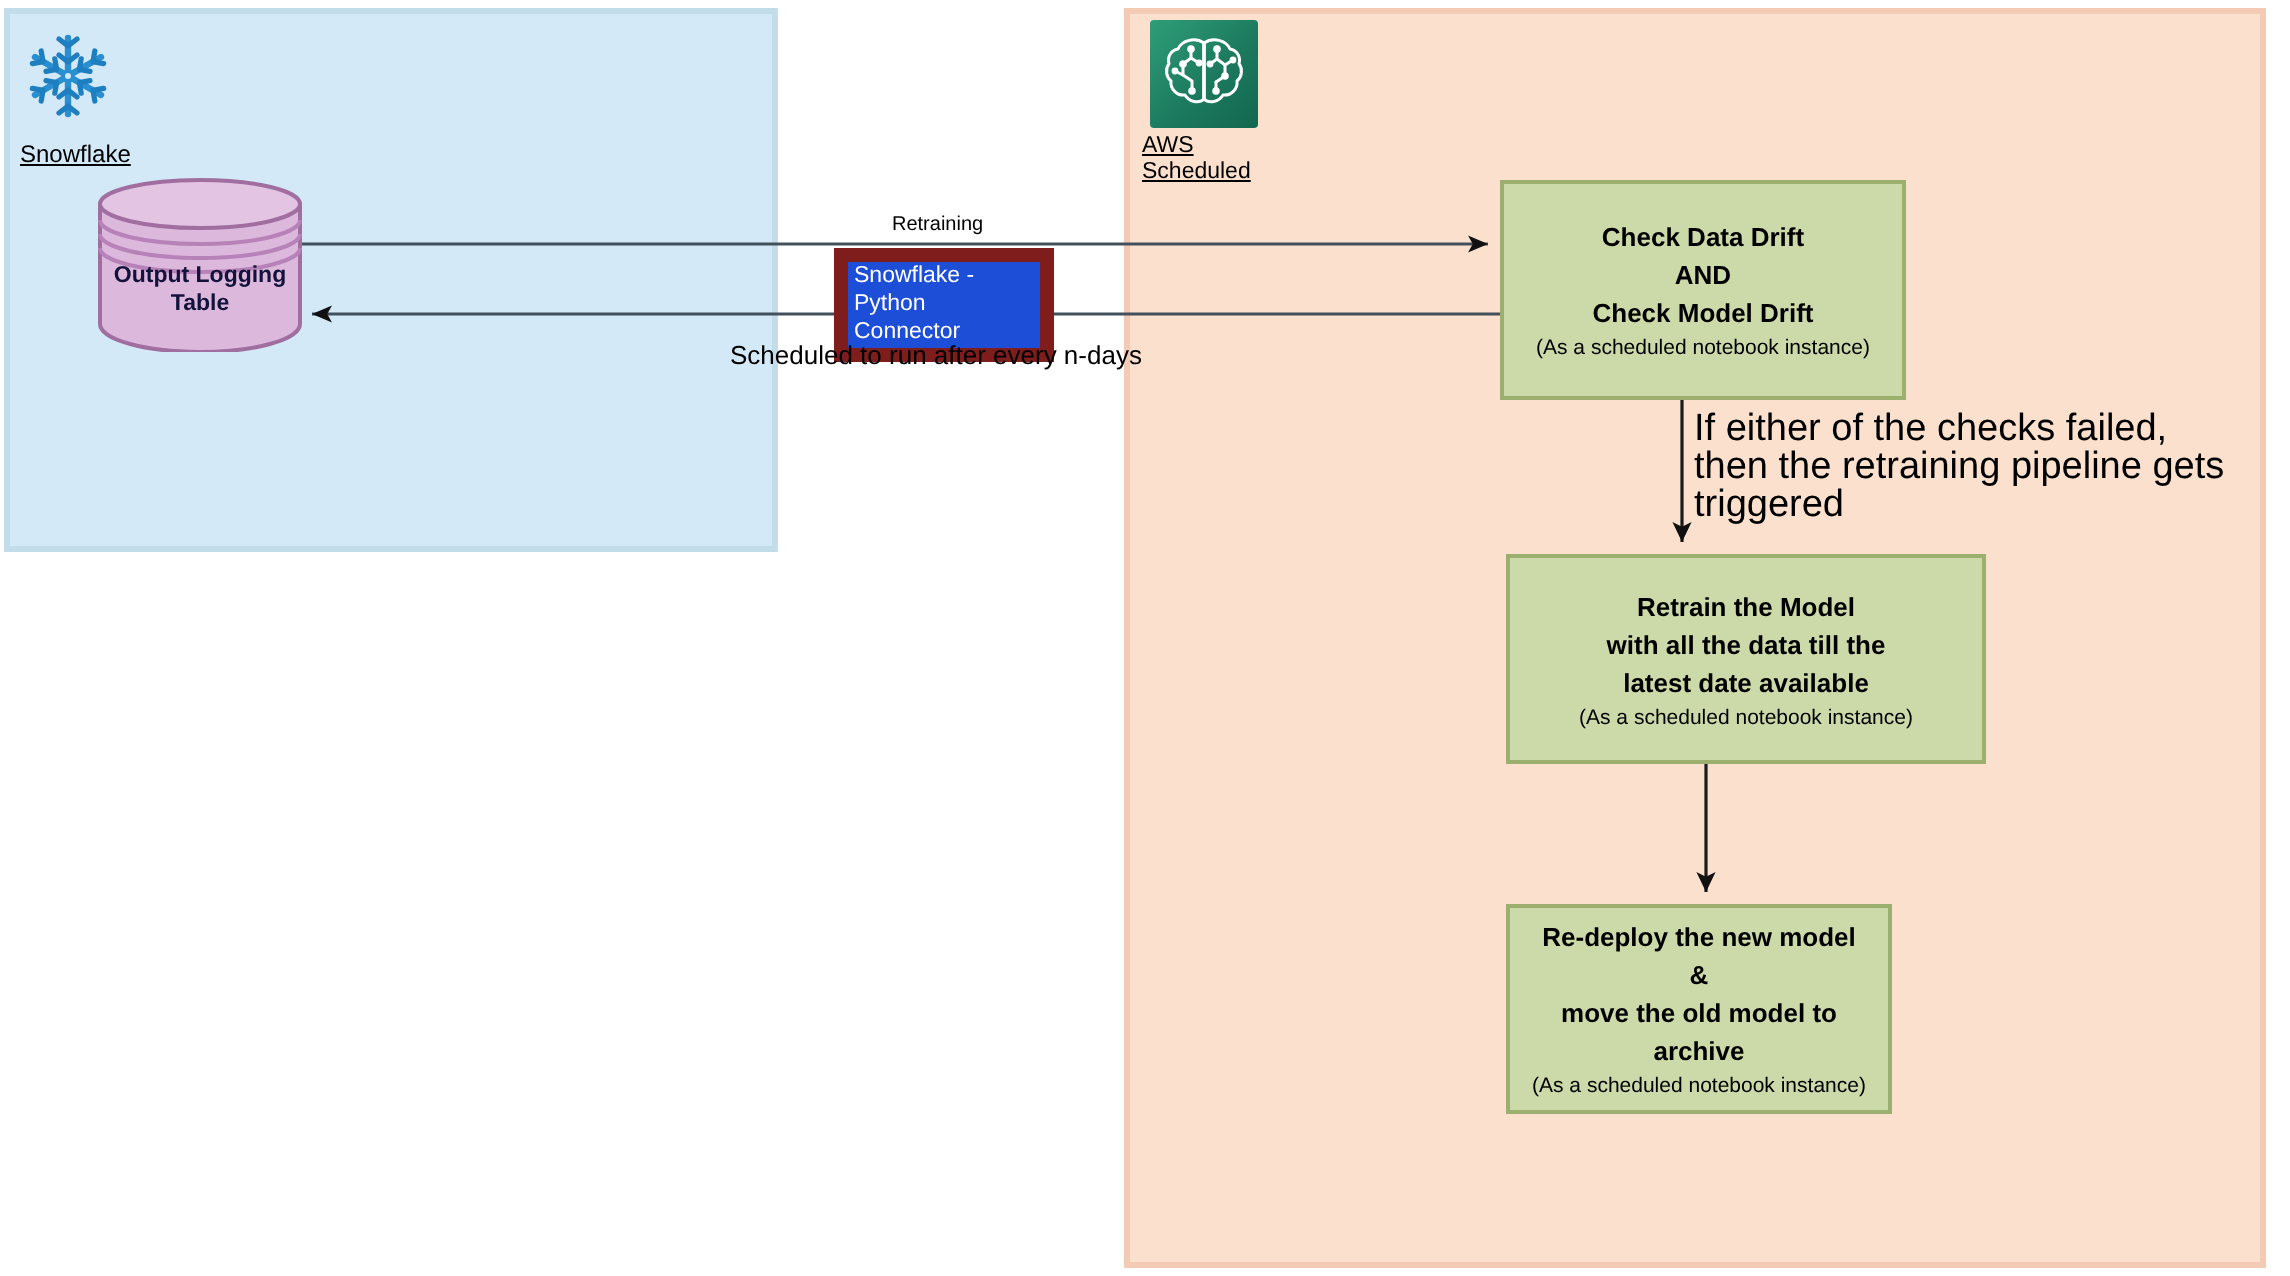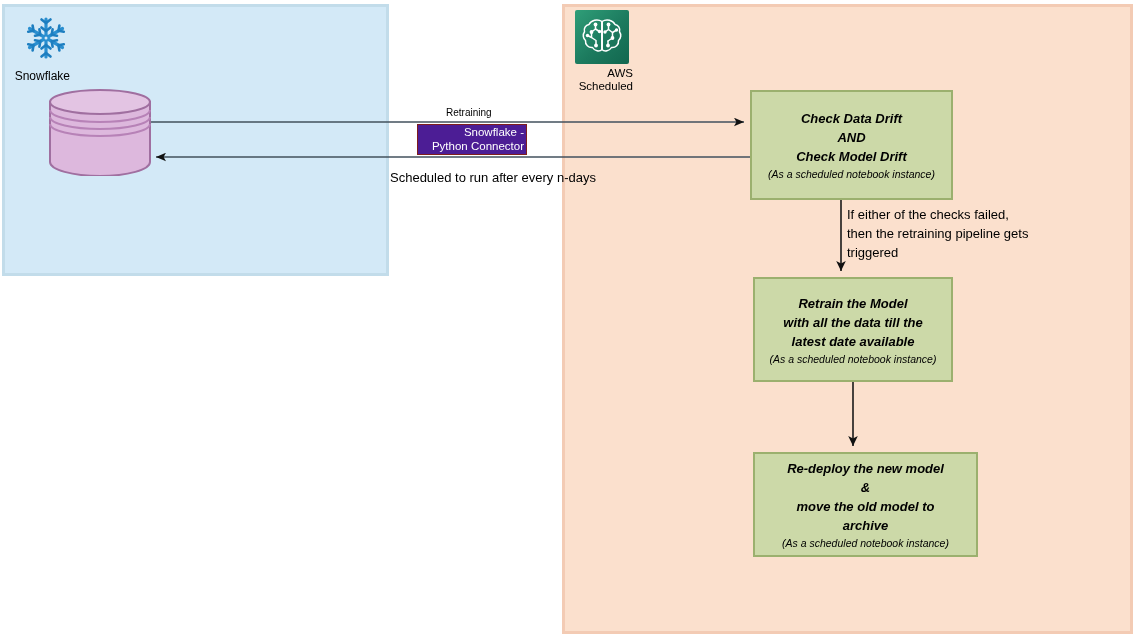--- a/index.html
+++ b/index.html
@@ -40,21 +40,22 @@
     top: 4px;
     width: 571px;
     height: 630px;
     background: #fbe0cd;
     border: 3px solid #f3cbb4;
   }
 
   
   .logo-block {
     position: absolute;
-    text-align: right;
+    text-align: left;
+    text-decoration: underline;
   }
   #snowflake-logo-block { left: 10px; top: 14px; width: 60px; }
   #sagemaker-logo-block { left: 571px; top: 10px; width: 62px; }
 
   .logo-caption {
     font-size: 11.5px;
     line-height: 13px;
     color: #000;
     margin-top: 3px;
     white-space: pre-line;
@@ -98,71 +99,69 @@
   .process-box {
     position: absolute;
     box-sizing: border-box;
     background: #ccd9a8;
     border: 2px solid #9bb06e;
     display: flex;
     flex-direction: column;
     align-items: center;
     justify-content: center;
     text-align: center;
-    font-style: italic;
   }
   .process-title {
     font-size: 13px;
     font-weight: bold;
     line-height: 19px;
     color: #000;
     white-space: pre-line;
   }
   .process-sub {
     font-size: 10.5px;
     line-height: 13px;
     color: #000;
     margin-top: 2px;
   }
   #box-check-drift   { left: 750px; top: 90px;  width: 203px; height: 110px; }
-  #box-retrain       { left: 753px; top: 277px; width: 200px; height: 105px; text-align: center; }
-  #box-redeploy      { left: 753px; top: 452px; width: 225px; height: 105px; }
+  #box-retrain       { left: 753px; top: 277px; width: 240px; height: 105px; text-align: center; }
+  #box-redeploy      { left: 753px; top: 452px; width: 193px; height: 105px; }
 
   
   #edges { position: absolute; left: 0; top: 0; width: 1145px; height: 638px; pointer-events: none; }
 
   
   .edge-label {
     position: absolute;
     font-size: 10px;
     line-height: 14px;
     color: #000;
     white-space: pre-line;
   }
   #label-retraining { left: 446px; top: 106px; }
-  #label-scheduled  { left: 365px; top: 171px; font-size: 13px; margin-left: 25px; }
+  #label-scheduled  { left: 365px; top: 171px; font-size: 13px; }
   #label-if-failed  {
-    left: 847px; top: 205px; font-size: 13px; line-height: 19px;
+    left: 847px; top: 205px; font-size: 19px; line-height: 19px;
   }
 
   
   #label-python-connector {
     position: absolute;
     left: 417px;
     top: 124px;
     width: 110px;
     box-sizing: border-box;
-    background: #4c1d95;
-    border: 1px solid #7f1d1d;
+    background: #1d4ed8;
+    border: 7px solid #7f1d1d;
     color: #ffffff;
     font-size: 11.5px;
     line-height: 14px;
     padding: 0px 2px 1px 3px;
     white-space: pre-line;
-    text-align: right;
   }
 </style>
 </head>
 <body>
 
 <div id="canvas">
 
   <div class="container-box" id="snowflake-container"></div>
 
   <div class="container-box" id="sagemaker-container"></div>
@@ -203,20 +202,22 @@
   </div>
 
   <div id="output-logging-table">
     <svg width="106" height="88" viewBox="0 0 106 88" aria-hidden="true">
       <path d="M3 14 L3 74 A50 14 0 0 0 103 74 L103 14 Z" fill="#ddb8dd" stroke="#a06fa0" stroke-width="2"></path>
       <ellipse cx="53" cy="14" rx="50" ry="12" fill="#e3c4e3" stroke="#a06fa0" stroke-width="2"></ellipse>
       <path d="M3 22 A50 12 0 0 0 103 22" fill="none" stroke="#b782b7" stroke-width="2"></path>
       <path d="M3 29 A50 12 0 0 0 103 29" fill="none" stroke="#b782b7" stroke-width="2"></path>
       <path d="M3 36 A50 12 0 0 0 103 36" fill="none" stroke="#b782b7" stroke-width="2"></path>
     </svg>
+    <div class="db-label">Output Logging
+Table</div>
   </div>
 
   <div class="logo-block" id="sagemaker-logo-block">
     <span class="sagemaker-icon-square">
       <svg width="54" height="54" viewBox="0 0 54 54" aria-hidden="true">
         <g fill="none" stroke="#ffffff" stroke-width="1.5" stroke-linecap="round" stroke-linejoin="round">
           <path d="M27 11.5 C22.5 8.5 16 10 14 14.5 C10.5 15 8.5 18.5 9.5 21.8 C7.5 24.5 8 28.5 10.5 30.5 C10 34.5 13.5 38 17.5 37.5 C19.5 41 24.5 42 27 39.5 Z"></path>
           <path d="M27 11.5 C31.5 8.5 38 10 40 14.5 C43.5 15 45.5 18.5 44.5 21.8 C46.5 24.5 46 28.5 43.5 30.5 C44 34.5 40.5 38 36.5 37.5 C34.5 41 29.5 42 27 39.5 Z"></path>
           <line x1="27" y1="11.5" x2="27" y2="39.5"></line>
           <path d="M20.5 14.5 L20.5 19 L16.5 22"></path>

